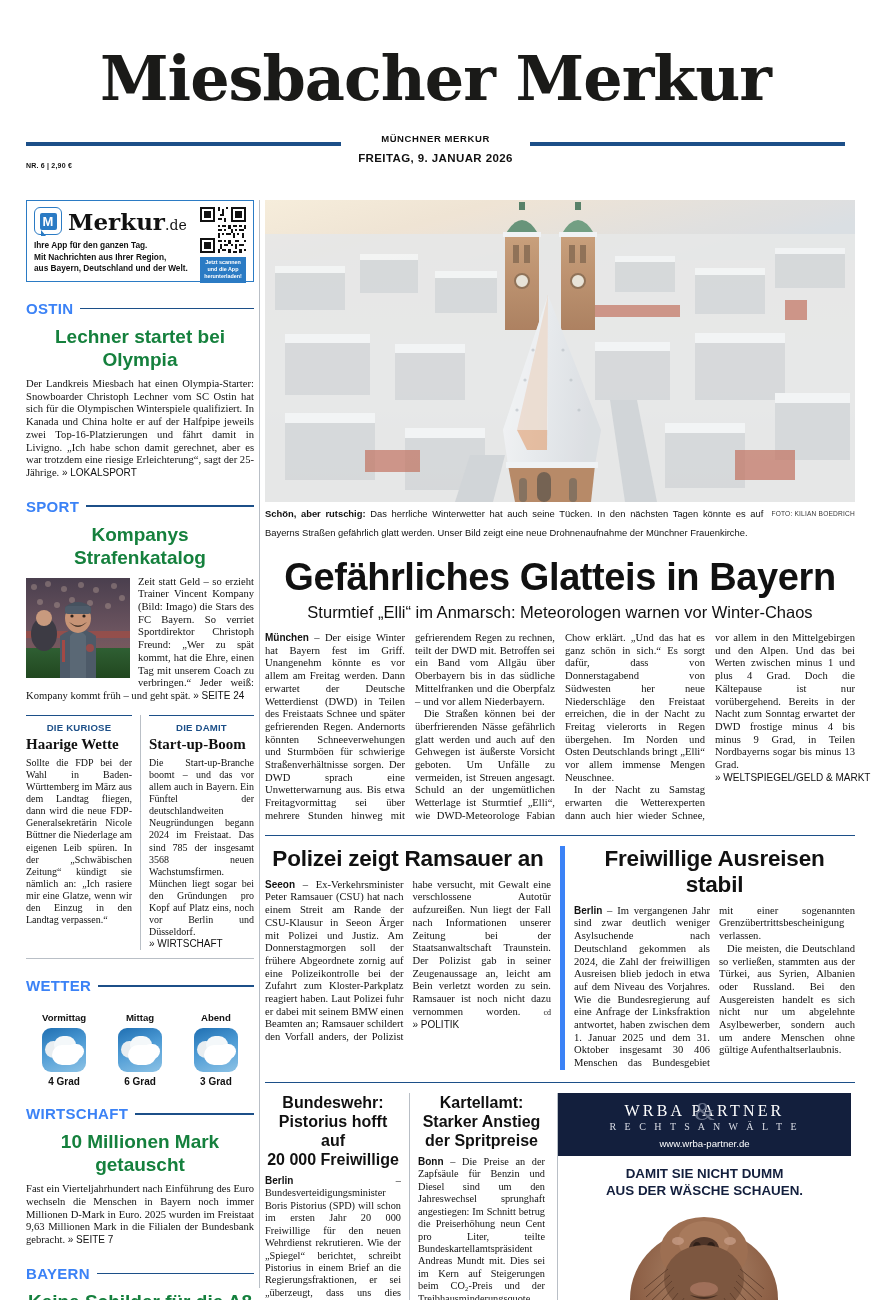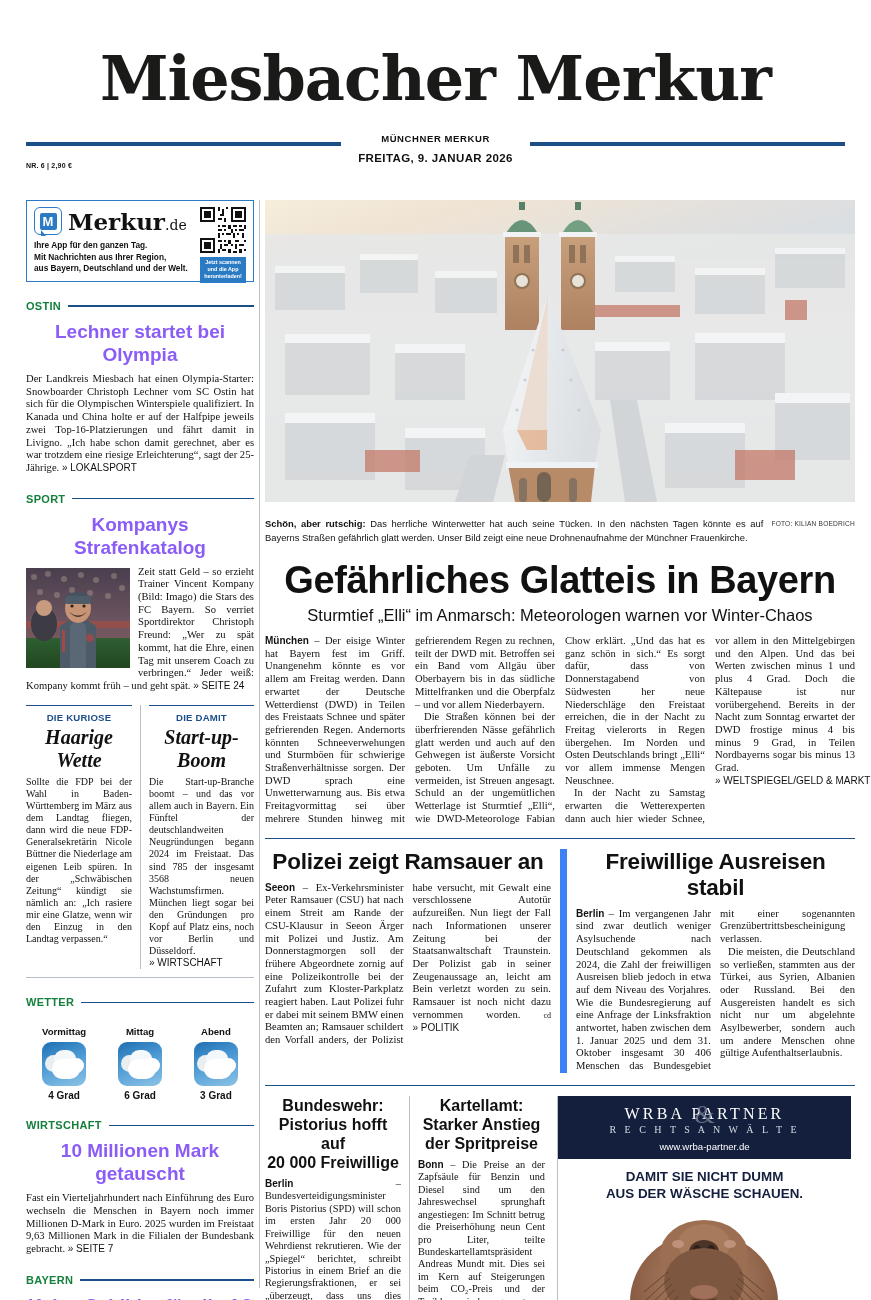--- a/index.html
+++ b/index.html
@@ -45,66 +45,66 @@
   .mk-word .de{font-size:14px;font-weight:400;}
   .mk-lines{font-family:"Liberation Sans",sans-serif;font-weight:700;font-size:8.3px;
     line-height:11.6px;color:#111;margin-top:5px;}
   .qr{position:absolute;right:7px;top:6px;width:46px;}
   .qrimg{width:46px;height:46px;}
   .qrcap{background:#2b7bc4;color:#fff;font-family:"Liberation Sans",sans-serif;font-weight:700;
     font-size:5.4px;line-height:7px;text-align:center;padding:2px 1px 3px 1px;}
 
   
   .kicker{display:flex;align-items:center;gap:7px;margin-top:18px;}
-  .kicker .kl{font-family:"Liberation Sans",sans-serif;font-weight:700;font-size:11px;
-    letter-spacing:.3px;color:#15803d;white-space:nowrap;}
+  .kicker .kl{font-family:"Liberation Sans",sans-serif;font-weight:700;font-size:15px;
+    letter-spacing:.3px;color:#3b82f6;white-space:nowrap;}
   .kicker .kr{flex:1;height:1.5px;background:#1c4f88;}
   .lead-head{font-family:"Liberation Sans",sans-serif;font-weight:700;font-size:19px;
-    line-height:23px;color:#8b5cf6;text-align:center;margin:8px 0 7px 0;}
+    line-height:23px;color:#15803d;text-align:center;margin:8px 0 7px 0;}
   .body{font-family:"Liberation Serif",serif;font-size:10.6px;line-height:12.7px;
     text-align:justify;color:#111;hyphens:auto;}
   .ref{font-family:"Liberation Sans",sans-serif;font-weight:400;font-size:10px;white-space:nowrap;}
 
   
   .sportwrap{margin-top:4px;}
   .sportwrap .ph{float:left;width:104px;height:100px;margin:2px 8px 2px 0;}
   .sport-photo{width:100%;height:100%;display:block;}
 
   
   .minisplit{display:flex;gap:0;margin-top:12px;}
   .minisplit .m{width:50%;box-sizing:border-box;}
   .minisplit .m:first-child{padding-right:8px;}
   .minisplit .m:last-child{padding-left:8px;border-left:1px solid #b9bfc6;}
   .mini-rule{height:1.2px;background:#1c4f88;}
   .mini-k{font-family:"Liberation Sans",sans-serif;font-weight:700;font-size:9.6px;
     color:#1c4f88;text-align:center;margin:6px 0 3px;letter-spacing:.2px;}
-  .mini-h{font-family:"Liberation Serif",serif;font-style:italic;font-weight:700;font-size:20px;
-    text-align:center;margin-bottom:4px;color:#111;}
+  .mini-h{font-family:"Liberation Serif",serif;font-weight:700;font-size:15px;
+    margin-bottom:4px;color:#111;}
   .mini-b{font-family:"Liberation Serif",serif;font-size:10px;line-height:12.1px;text-align:justify;hyphens:auto;}
 
   
   .wx{display:flex;justify-content:space-between;margin-top:10px;padding:0 4px;}
   .wx .d{width:31%;text-align:center;}
   .wx .wt{font-family:"Liberation Sans",sans-serif;font-weight:700;font-size:9.6px;color:#111;margin-top:8px;}
   .wx .icon{margin:5px auto 4px;width:44px;height:44px;border-radius:9px;
     background:linear-gradient(160deg,#1f6fb2 0%,#4c9ad4 45%,#8dc3e6 100%);
     position:relative;overflow:hidden;}
   .wx .icon .c1{position:absolute;left:3px;top:13px;width:17px;height:17px;border-radius:50%;
     background:#e9eef1;}
   .wx .icon .c2{position:absolute;left:10px;top:17px;width:28px;height:20px;border-radius:11px;
     background:#fff;}
   .wx .icon .c3{position:absolute;left:12px;top:8px;width:22px;height:18px;border-radius:11px;
     background:#f4f8fa;}
   .wx .icon .c4{position:absolute;left:25px;top:16px;width:17px;height:15px;border-radius:9px;background:#fff;}
   .wx .deg{font-family:"Liberation Sans",sans-serif;font-weight:700;font-size:10px;margin-top:1px;}
 
   
   .mainphoto{width:590px;height:302px;display:block;}
-  .caption{font-family:"Liberation Sans",sans-serif;font-size:9.4px;line-height:14px;
-    color:#111;margin-top:15px;text-align:justify;}
+  .caption{font-family:"Liberation Sans",sans-serif;font-size:9.4px;line-height:19px;
+    color:#111;margin-top:2px;text-align:justify;}
   .caption b{font-weight:700;}
   .credit{font-family:"Liberation Sans",sans-serif;font-size:6.6px;letter-spacing:.2px;
     color:#333;float:right;margin-left:8px;}
 
   
   .lead-title{font-family:"Liberation Sans",sans-serif;font-weight:700;font-size:38px;
     line-height:42px;text-align:center;color:#111;margin-top:14px;letter-spacing:-.4px;}
   .lead-sub{font-family:"Liberation Sans",sans-serif;font-weight:400;font-size:16.5px;
     line-height:20px;text-align:center;color:#111;margin-top:4px;margin-bottom:10px;}
   .fourcol{column-count:4;column-gap:10px;column-rule:0;}
@@ -112,21 +112,21 @@
   .fourcol p+p{text-indent:9px;}
   .dline{font-weight:700;font-family:"Liberation Sans",sans-serif;font-size:10px;}
 
   .hr-blue{height:1.2px;background:#1c4f88;margin:12px 0 0 0;}
   .hr-gray{height:1px;background:#b9bfc6;}
 
   
   .two{display:flex;margin-top:10px;}
   .two .s{width:50%;box-sizing:border-box;}
   .two .s:first-child{padding-right:9px;}
-  .two .s:last-child{padding-left:9px;border-left:7px solid #3b82f6;}
+  .two .s:last-child{padding-left:9px;border-left:5px solid #3b82f6;}
   .s-head{font-family:"Liberation Sans",sans-serif;font-weight:700;font-size:22.5px;
     line-height:26px;text-align:center;color:#111;margin-bottom:7px;letter-spacing:-.2px;}
   .twocol{column-count:2;column-gap:9px;}
   .twocol p{margin:0;}
   .twocol p+p{text-indent:8px;}
 
   
   .bottom{display:flex;margin-top:10px;}
   .bottom .bcol{width:144px;box-sizing:border-box;}
   .bottom .bcol.first{padding-right:8px;}

